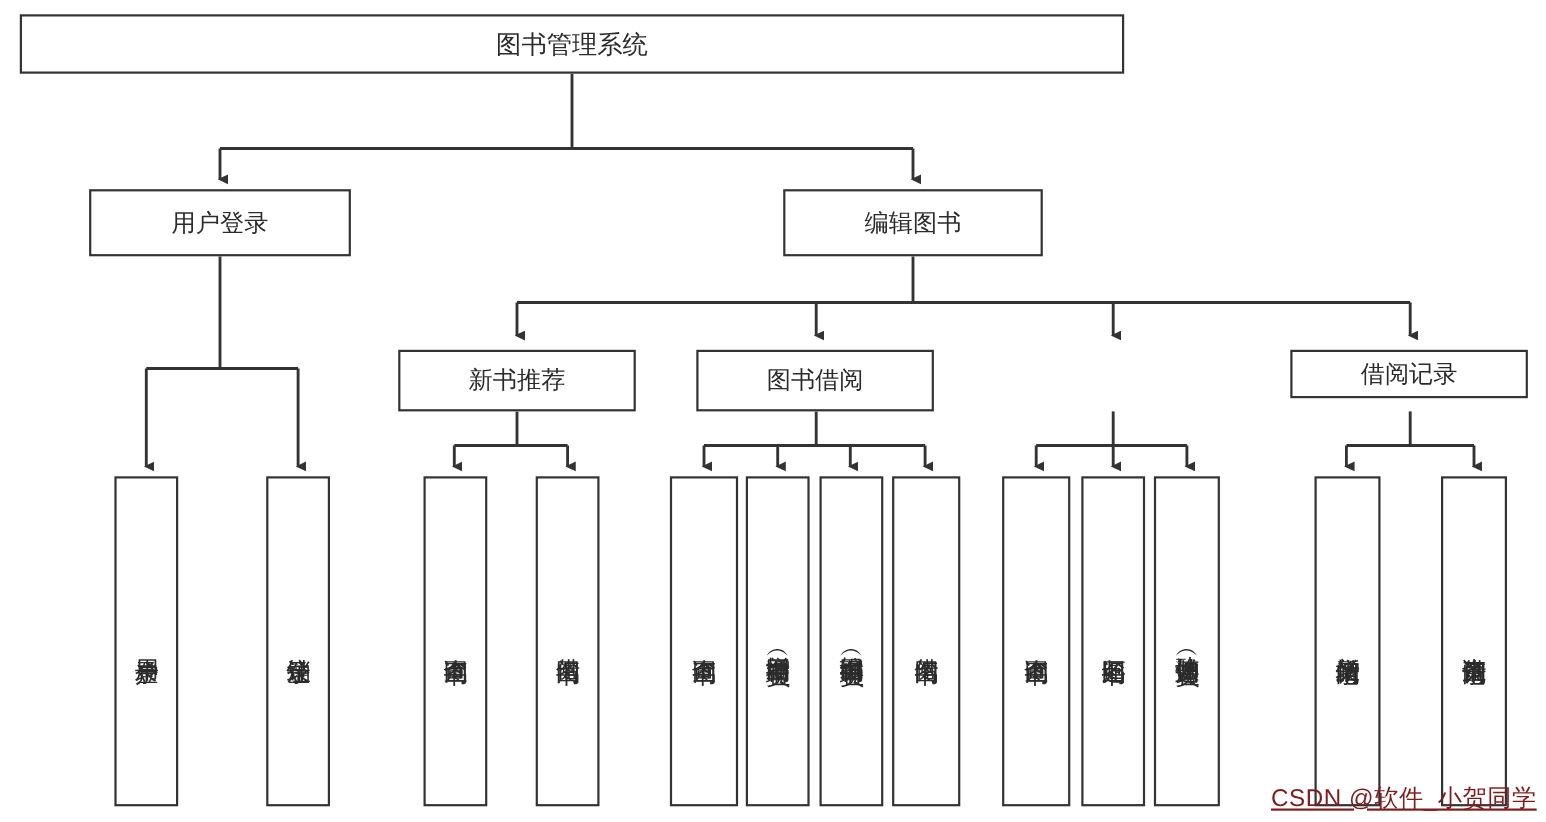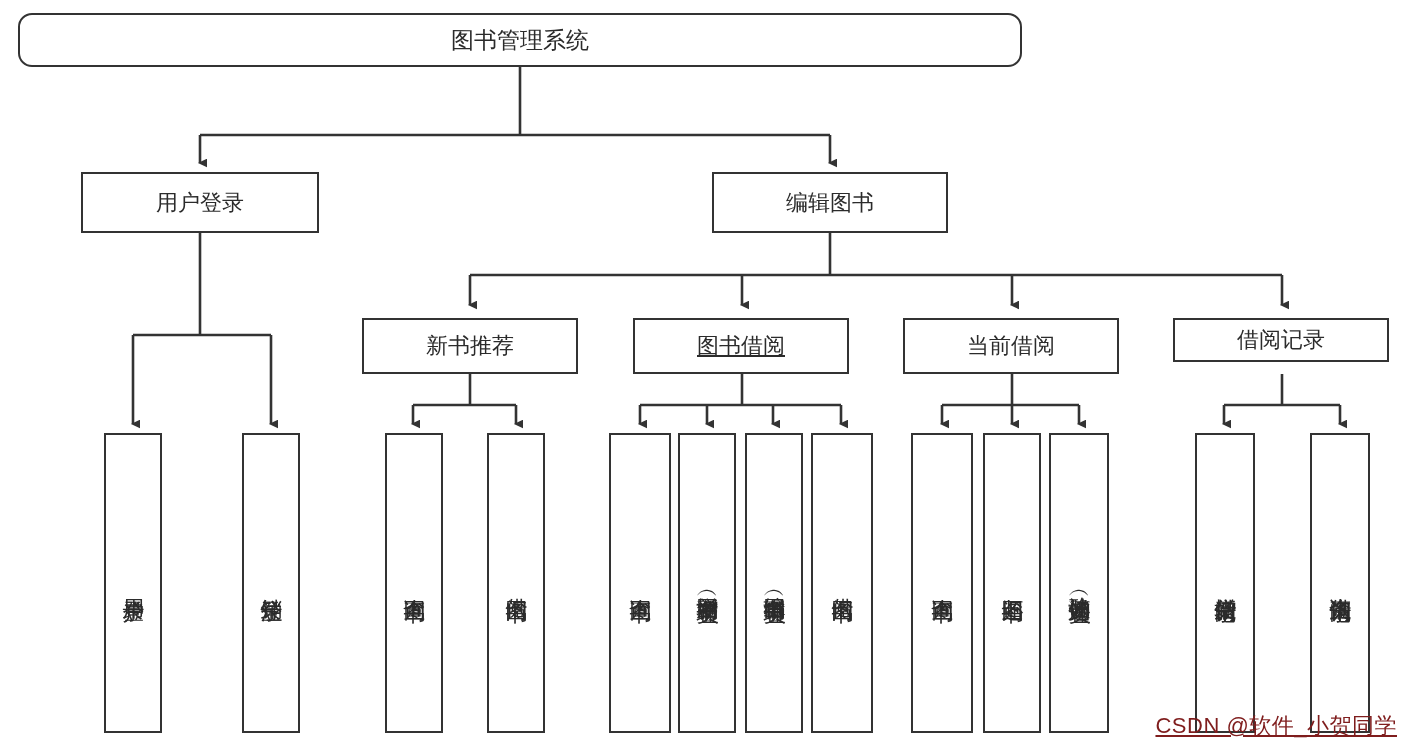--- a/index.html
+++ b/index.html
@@ -112,39 +112,36 @@
       <path d="M1012,405 L1012,424" marker-end="url(#arrow)"></path>
       <path d="M1079,405 L1079,424" marker-end="url(#arrow)"></path>
 
       <path d="M1282,374 L1282,405"></path>
       <path d="M1224,405 L1340,405"></path>
       <path d="M1224,405 L1224,424" marker-end="url(#arrow)"></path>
       <path d="M1340,405 L1340,424" marker-end="url(#arrow)"></path>
     </g>
   </svg>
 
-  <div class="node root" style="left:18px; top:13px; width:1004px; height:54px;border-radius:14px;">
+  <div class="node root" style="left:18px; top:13px; width:1004px; height:54px;">
     <span class="label">图书管理系统</span>
   </div>
 
   <div class="node branch" style="left:81px; top:172px; width:238px; height:61px;">
     <span class="label">用户登录</span>
   </div>
   <div class="node branch" style="left:712px; top:172px; width:236px; height:61px;">
     <span class="label">编辑图书</span>
   </div>
 
   <div class="node branch" style="left:362px; top:318px; width:216px; height:56px;font-family:Liberation Serif, serif;">
     <span class="label">新书推荐</span>
   </div>
-  <div class="node branch" style="left:633px; top:318px; width:216px; height:56px;text-decoration:underline;">
+  <div class="node branch" style="left:633px; top:318px; width:216px; height:56px;">
     <span class="label">图书借阅</span>
-  </div>
-  <div class="node branch" style="left:903px; top:318px; width:216px; height:56px;">
-    <span class="label">当前借阅</span>
   </div>
   <div class="node branch" style="left:1173px; top:318px; width:216px; height:44px;">
     <span class="label">借阅记录</span>
   </div>
 
   <div class="node leaf" style="left:104px; top:433px; width:58px; height:300px;">
     <span class="label">用户登录</span>
   </div>
   <div class="node leaf" style="left:242px; top:433px; width:58px; height:300px;">
     <span class="label">注销登录</span>

